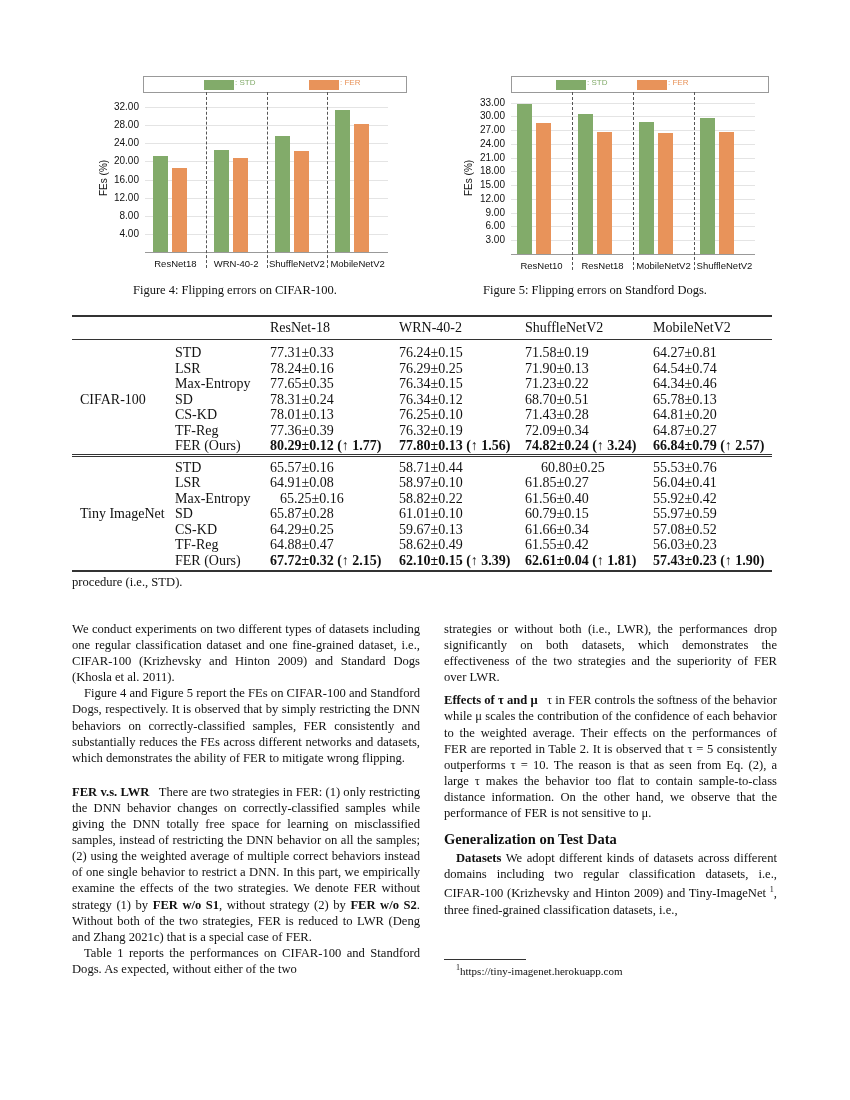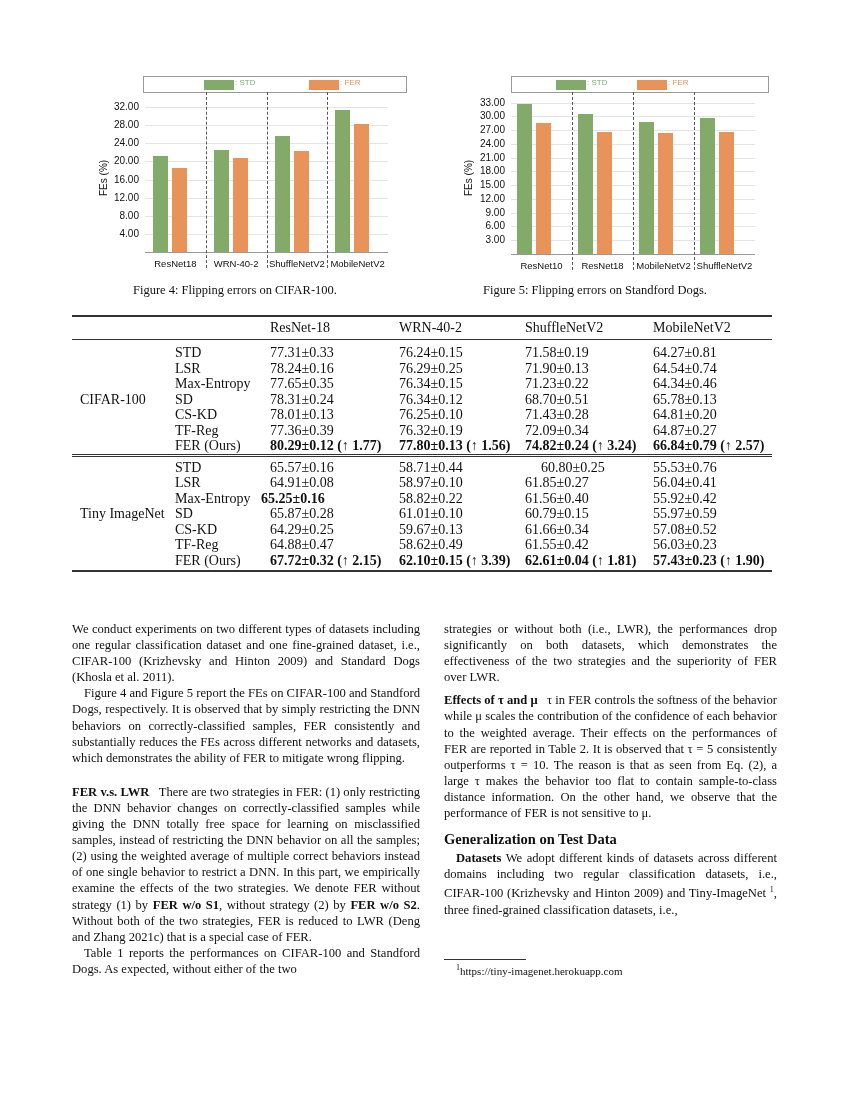--- a/index.html
+++ b/index.html
@@ -198,21 +198,21 @@
       </div>
       <div class="trow" style="top: 160px; width: 700px;">
         <span class="tcell" style="left: 103px;">LSR</span>
         <span class="tcell" style="left: 198px;">64.91±0.08</span>
         <span class="tcell" style="left: 327px;">58.97±0.10</span>
         <span class="tcell" style="left: 453px;">61.85±0.27</span>
         <span class="tcell" style="left: 581px;">56.04±0.41</span>
       </div>
       <div class="trow" style="top: 175.5px; width: 700px;">
         <span class="tcell" style="left: 103px;">Max-Entropy</span>
-        <span class="tcell" style="left: 189px; font-weight: bold;">65.25±0.16</span>
+        <span class="tcell" style="left: 208px;">65.25±0.16</span>
         <span class="tcell" style="left: 327px;">58.82±0.22</span>
         <span class="tcell" style="left: 453px;">61.56±0.40</span>
         <span class="tcell" style="left: 581px;">55.92±0.42</span>
       </div>
       <div class="trow" style="top: 191px; width: 700px;">
         <span class="tcell" style="left: 103px;">SD</span>
         <span class="tcell" style="left: 198px;">65.87±0.28</span>
         <span class="tcell" style="left: 327px;">61.01±0.10</span>
         <span class="tcell" style="left: 453px;">60.79±0.15</span>
         <span class="tcell" style="left: 581px;">55.97±0.59</span>
@@ -237,20 +237,21 @@
         <span class="tcell bold" style="left: 327px;"><span>62.10±0.15</span><span style="font-weight: bold;"> (↑ 3.39)</span></span>
         <span class="tcell bold" style="left: 453px;"><span>62.61±0.04</span><span style="font-weight: bold;"> (↑ 1.81)</span></span>
         <span class="tcell bold" style="left: 581px;"><span>57.43±0.23</span><span style="font-weight: bold;"> (↑ 1.90)</span></span>
       </div>
       <div class="trow" style="left: 8px; top: 191px;">Tiny ImageNet</div>
       <div class="hrule" style="top: 255px; height: 1.5px;"></div>
     </div>
 </div>
 
 <div class="text" style="left:72px;top:574px;width:705px;font-size:12.6px;">
+  <div>procedure (i.e., STD).</div>
 </div>
 
 <div class="text" style="left:72px;top:621px;width:348px;">
   <p>We conduct experiments on two different types of datasets including one regular classification dataset and one fine-grained dataset, i.e., CIFAR-100 (Krizhevsky and Hinton 2009) and Standard Dogs (Khosla et al. 2011).</p>
   <p class="indent">Figure 4 and Figure 5 report the FEs on CIFAR-100 and Standford Dogs, respectively. It is observed that by simply restricting the DNN behaviors on correctly-classified samples, FER consistently and substantially reduces the FEs across different networks and datasets, which demonstrates the ability of FER to mitigate wrong flipping.</p>
   <p style="margin-top:18px;">
     <b>FER v.s. LWR</b>&nbsp;&nbsp;
     <span>There are two strategies in FER: (1) only restricting the DNN behavior changes on correctly-classified samples while giving the DNN totally free space for learning on misclassified samples, instead of restricting the DNN behavior on all the samples; (2) using the weighted average of multiple correct behaviors instead of one single behavior to restrict a DNN. In this part, we empirically examine the effects of the two strategies. We denote FER without strategy (1) by </span><b>FER w/o S1</b><span>, without strategy (2) by </span><b>FER w/o S2</b><span>. Without both of the two strategies, FER is reduced to LWR (Deng and Zhang 2021c) that is a special case of FER.</span>
   </p>
   <p class="indent">Table 1 reports the performances on CIFAR-100 and Standford Dogs. As expected, without either of the two</p>

